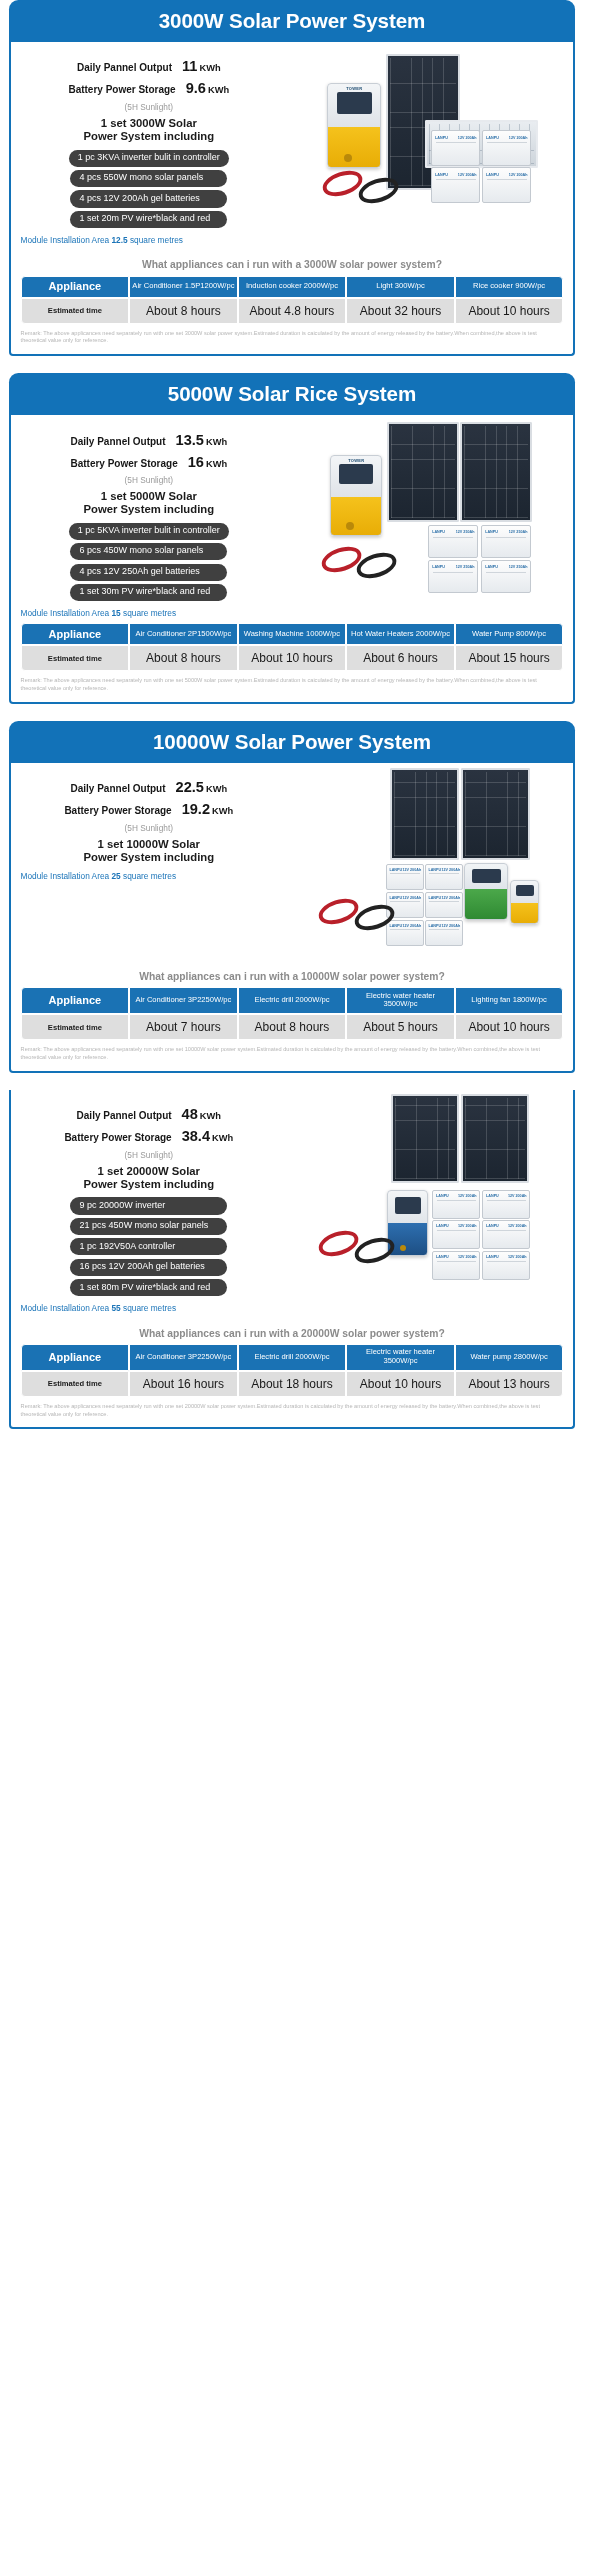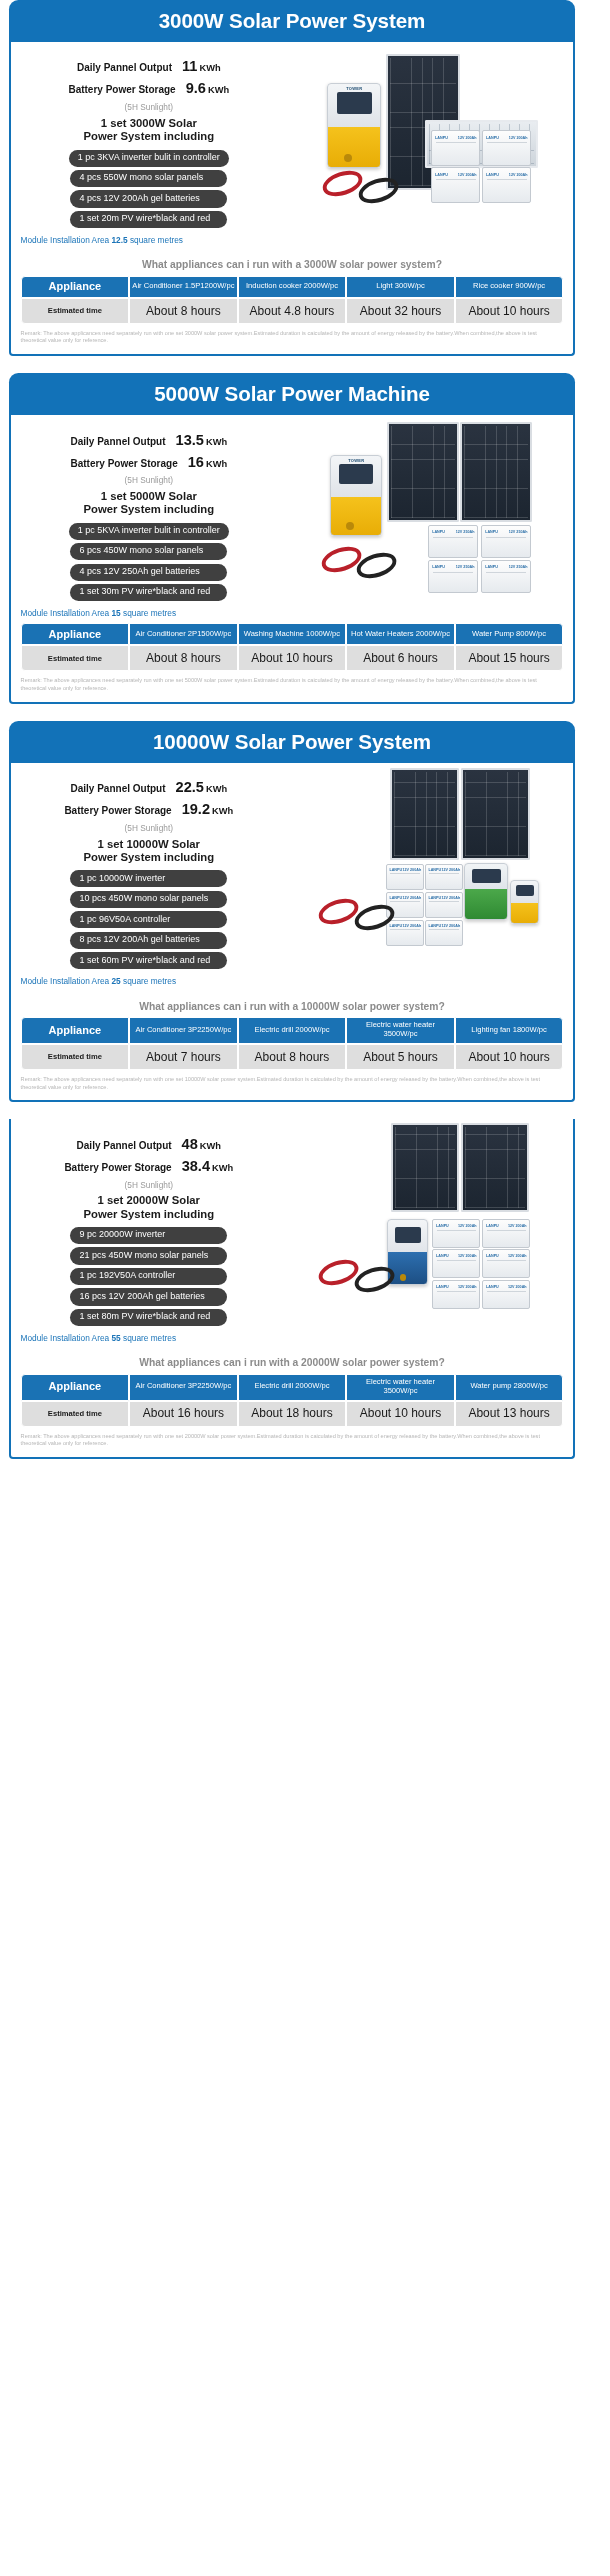--- a/index.html
+++ b/index.html
@@ -390,21 +390,21 @@
       </tbody>
     </table>
 
     <div class="remark">Remark: The above applicances need separately run with one set 3000W solar power system.Estimated duration is caiculated by the amount of energy released by the battery.When combined,the above is test theoretical value only for reference.</div>
 
   </div>
 </section>
 <section class="system-block">
 
   <div class="block-header">
-    <div class="block-header-title">5000W Solar Power Machine</div>
+    <div class="block-header-title">5000W Solar Rice System</div>
   </div>
 
   <div class="block-body">
 
     <div class="spec-row">
       <div class="spec-left">
 
         <div class="spec-line">
           <span>Daily Pannel Output</span><span class="big">13.5</span><span class="unit">KWh</span>
         </div>
@@ -515,28 +515,20 @@
           <span>Battery Power Storage</span><span class="big">19.2</span><span class="unit">KWh</span>
         </div>
 
         <div class="sunlight-note">(5H Sunlight)</div>
 
         <div class="set-title">
           <div>1 set 10000W Solar</div>
           <div>Power System including</div>
         </div>
 
-        <div class="pill-list">
-
-          <div class="pill">1 pc 10000W inverter</div>
-          <div class="pill">10 pcs 450W mono solar panels</div>
-          <div class="pill">1 pc 96V50A controller</div>
-          <div class="pill">8 pcs 12V 200Ah gel batteries</div>
-          <div class="pill">1 set 60m PV wire*black and red</div>
-        </div>
 
         <div class="module-area">
           <span>Module Installation Area</span>
           <b>25</b>
           <span>square metres</span>
         </div>
 
       </div>
 
       <div class="spec-right">

